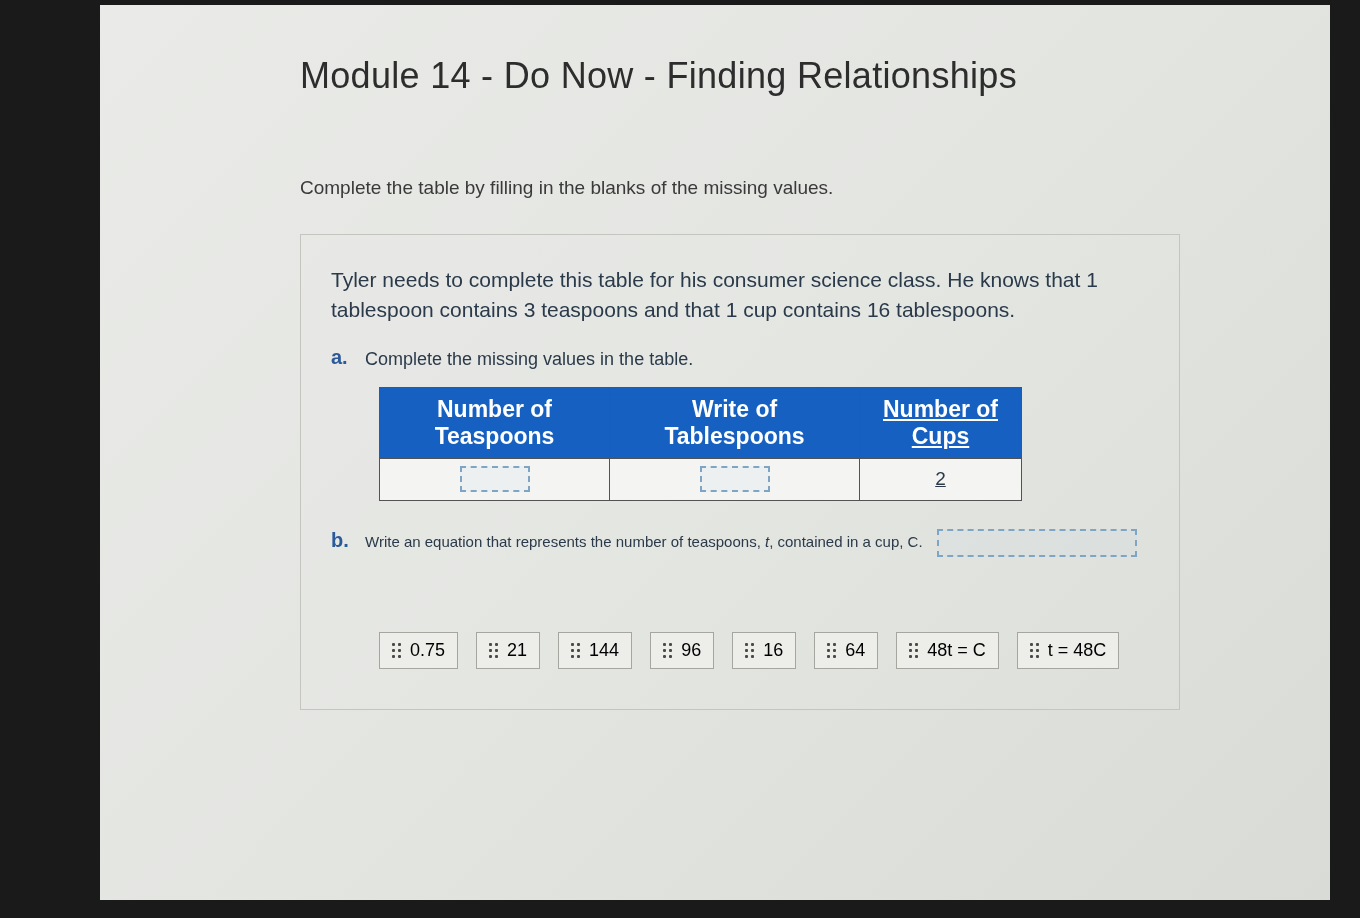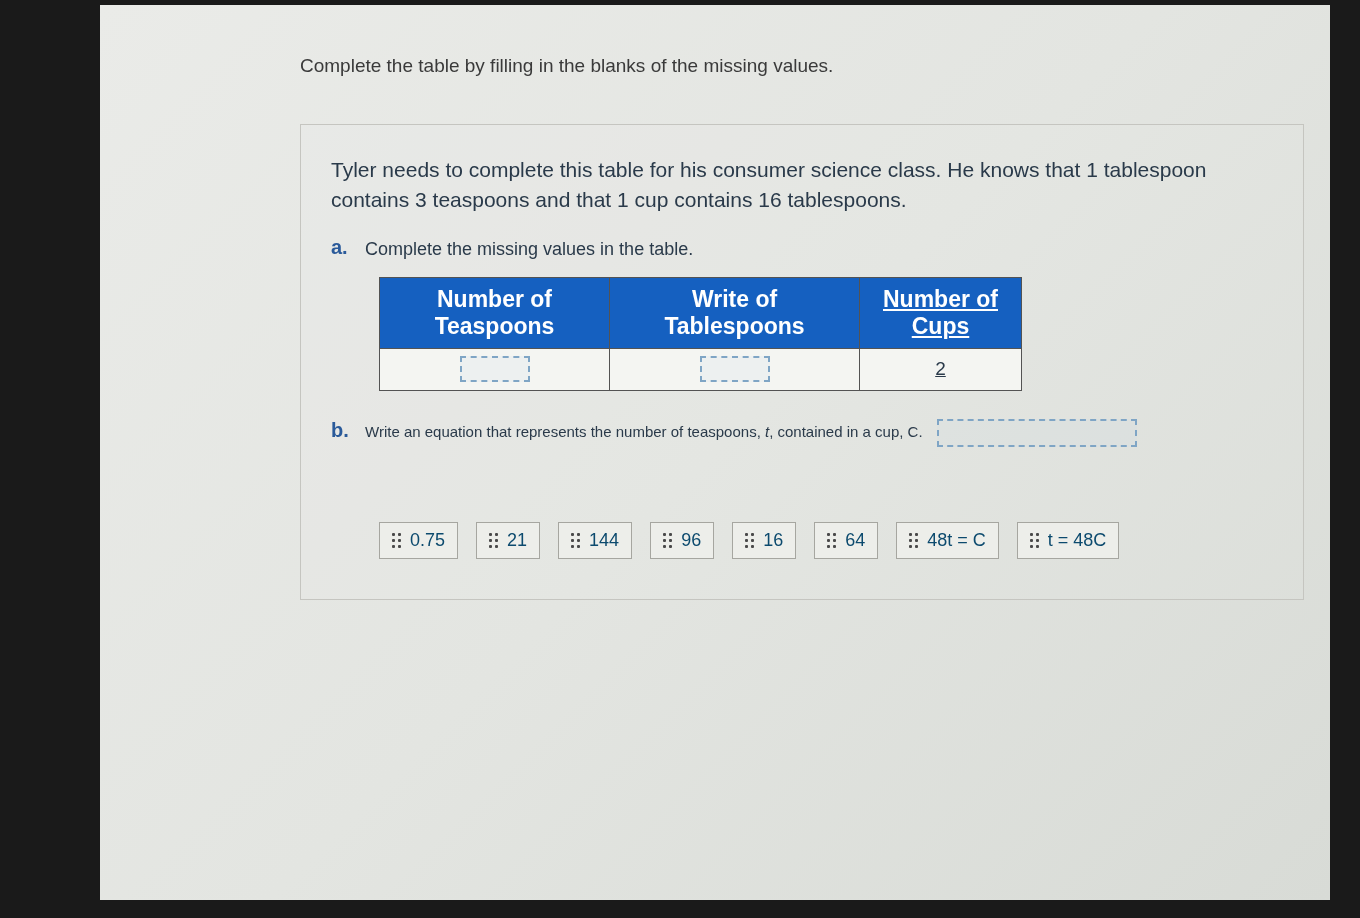--- a/index.html
+++ b/index.html
@@ -27,28 +27,28 @@
     .title {
       font-size: 36px;
       color: #2d2d2d;
       font-weight: 400;
       margin-bottom: 80px;
       letter-spacing: 0.3px;
     }
     .instruction {
       font-size: 19px;
       color: #3a3a3a;
-      margin-bottom: 47px;
+      margin-bottom: 35px;
       font-weight: 400;
     }
     .content-box {
       border: 1px solid #c5c5c0;
       background: rgba(255,255,255,0.04);
       padding: 30px 30px 40px 30px;
-      width: 1004px;
+      width: 880px;
     }
     .problem-text {
       font-size: 21px;
       color: #2a3a4a;
       line-height: 1.45;
       margin-bottom: 20px;
     }
     .part-row {
       display: flex;
       align-items: flex-start;
@@ -129,21 +129,21 @@
       flex-wrap: wrap;
     }
     .tile {
       display: inline-flex;
       align-items: center;
       gap: 8px;
       border: 1px solid #a6a6a0;
       background: #edeeea;
       padding: 7px 12px;
       font-size: 18px;
-      color: #0c4a6e;
+      color: #000000;
       cursor: grab;
       user-select: none;
     }
     .grip {
       display: inline-block;
       width: 10px;
       height: 14px;
       position: relative;
       flex-shrink: 0;
     }
@@ -157,20 +157,21 @@
                   0 6px #4a4a4a, 6px 6px #4a4a4a,
                   0 12px #4a4a4a, 6px 12px #4a4a4a;
       border-radius: 1px;
     }
   </style>
 </head>
 <body>
 
 <div class="page-wrap">
 
+  <h1 class="title">Module 14 - Do Now - Finding Relationships</h1>
 
   <p class="instruction">Complete the table by filling in the blanks of the missing values.</p>
 
   <div class="content-box">
 
     <p class="problem-text">Tyler needs to complete this table for his consumer science class. He knows that 1 tablespoon contains 3 teaspoons and that 1 cup contains 16 tablespoons.</p>
 
     <div class="part-row">
       <span class="part-label">a.</span>
       <span class="part-text">Complete the missing values in the table.</span>

